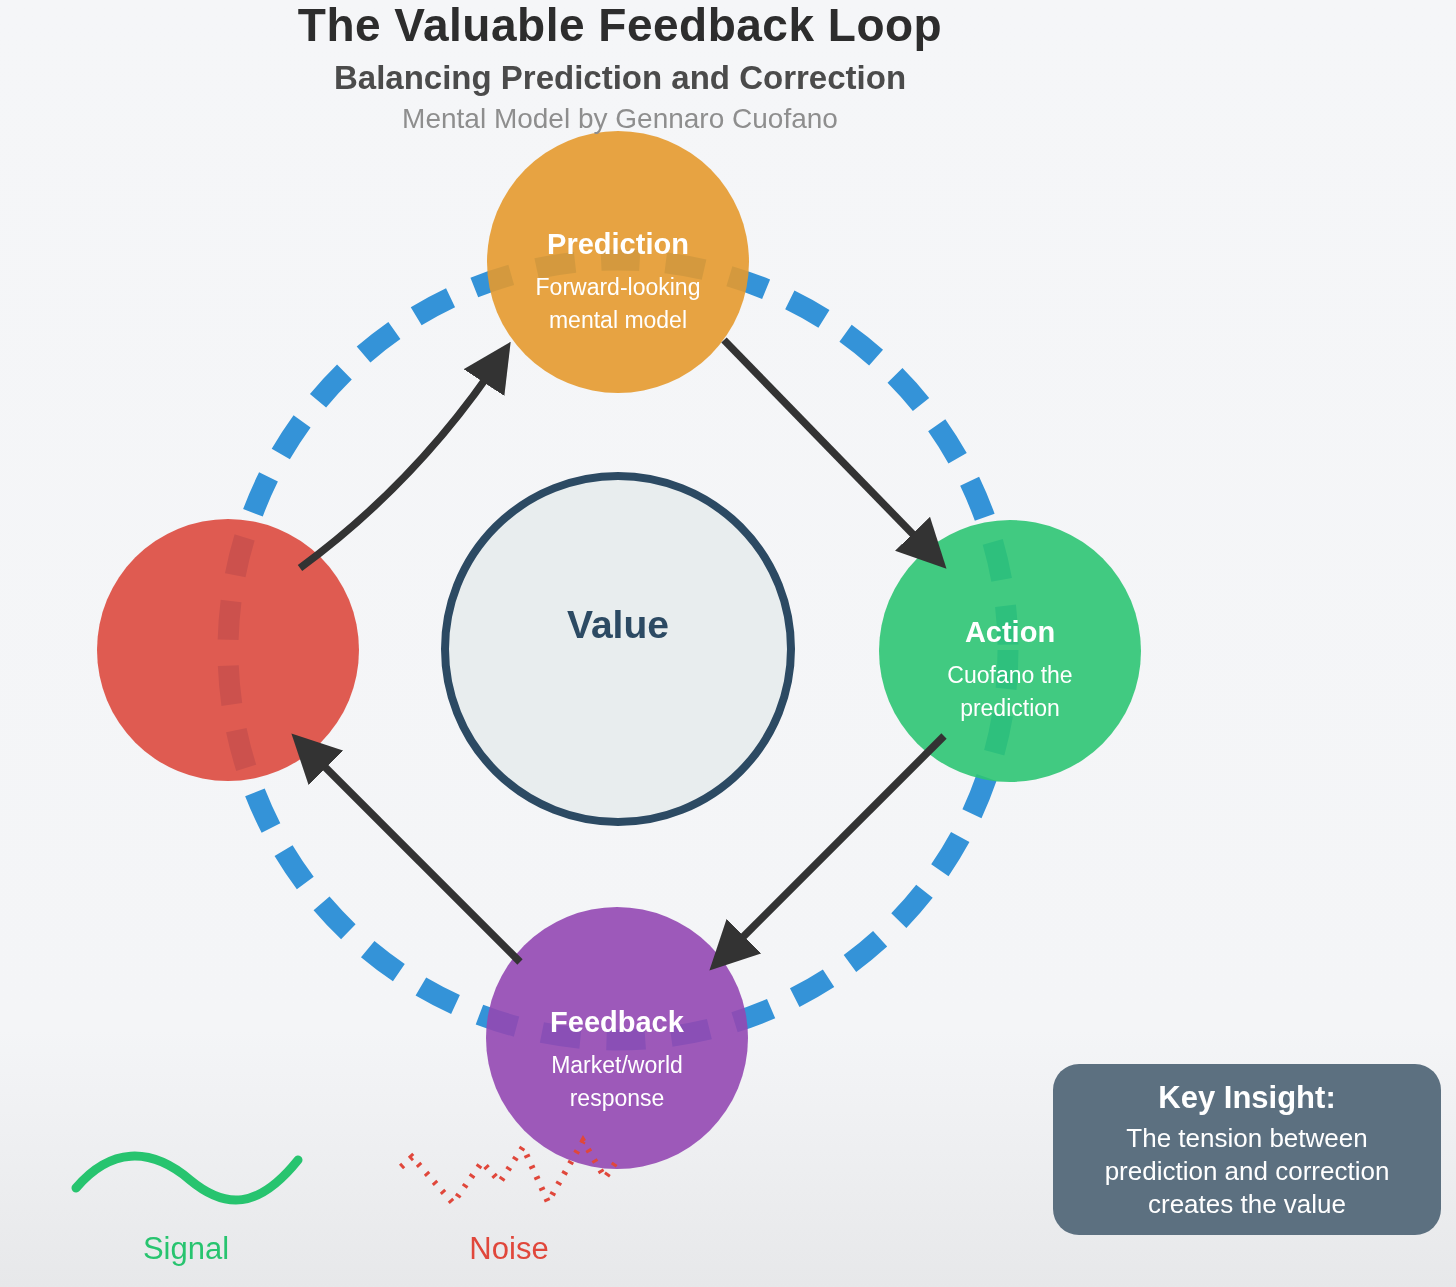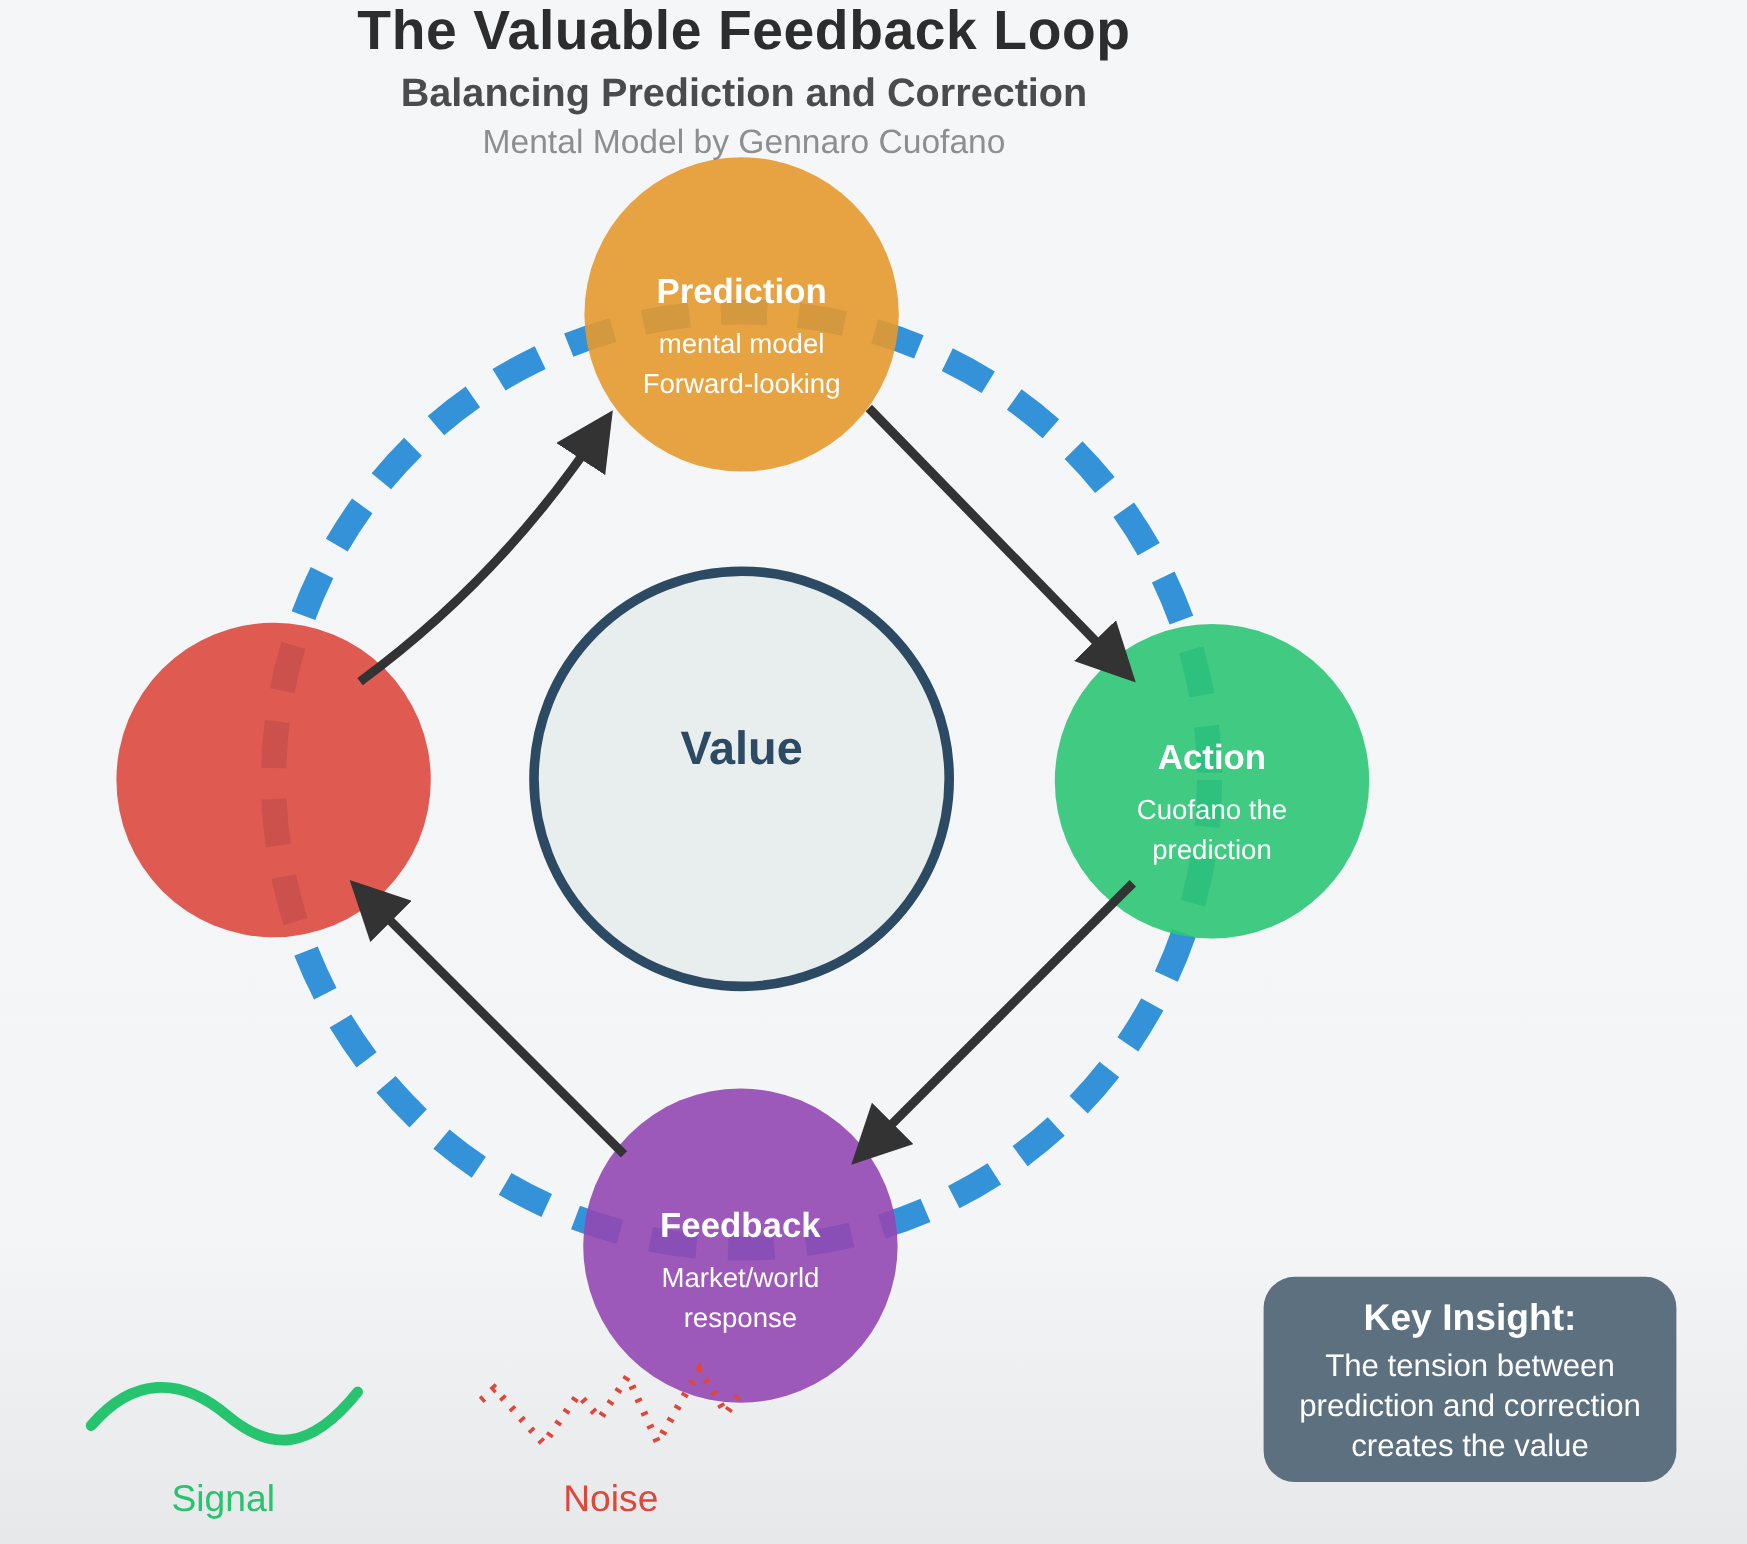--- a/index.html
+++ b/index.html
@@ -28,21 +28,21 @@
   .lbl-action     { left: 1010px; top: 670px; }
   .lbl-feedback   { left: 617px; top: 1060px; }
 
   .lbl-value { left: 618px; top: 638px; width: 320px; color: #2c4a63; }
   .lbl-value .value-title { font-size: 39px; font-weight: bold; margin-bottom: 26px; }
   .lbl-value .value-sub   { font-size: 33px; }
 
   .key-insight {
     position: absolute;
     left: 1053px; top: 1064px;
-    width: 344px; height: 171px;
+    width: 388px; height: 171px;
     background: #5c7080;
     border-radius: 26px;
     color: #ffffff;
     text-align: center;
     padding-top: 16px;
   }
   .key-insight .ki-title { font-size: 31px; font-weight: bold; margin-bottom: 6px; }
   .key-insight .ki-line  { font-size: 26px; line-height: 33px; }
 
   .legend-label { font-size: 31px; font-weight: 400; }
@@ -82,22 +82,22 @@
   </svg>
 
   <div class="overlay header">
     <div class="title">The Valuable Feedback Loop</div>
     <div class="subtitle">Balancing Prediction and Correction</div>
     <div class="byline">Mental Model by Gennaro Cuofano</div>
   </div>
 
   <div class="overlay node-label lbl-prediction">
     <div class="node-title">Prediction</div>
+    <div class="node-sub">Forward-looking</div>
     <div class="node-sub">mental model</div>
-    <div class="node-sub">Forward-looking</div>
   </div>
 
 
   <div class="overlay node-label lbl-action">
     <div class="node-title">Action</div>
     <div class="node-sub">Cuofano the</div>
     <div class="node-sub">prediction</div>
   </div>
 
   <div class="overlay node-label lbl-feedback">

